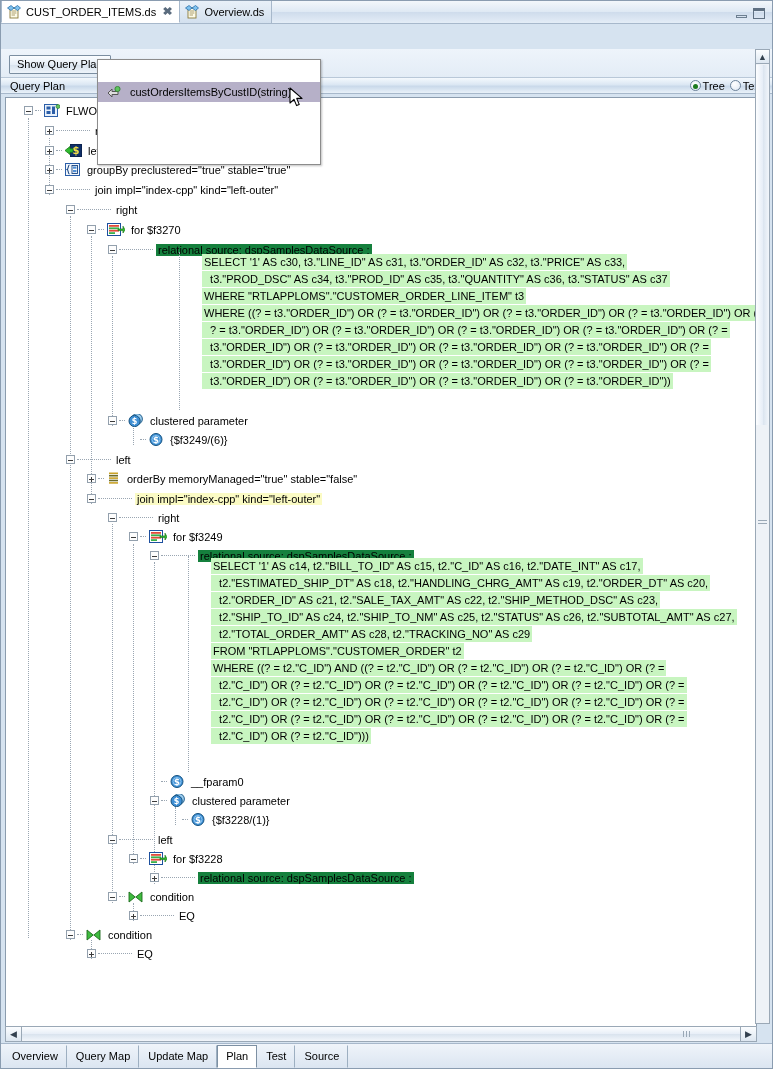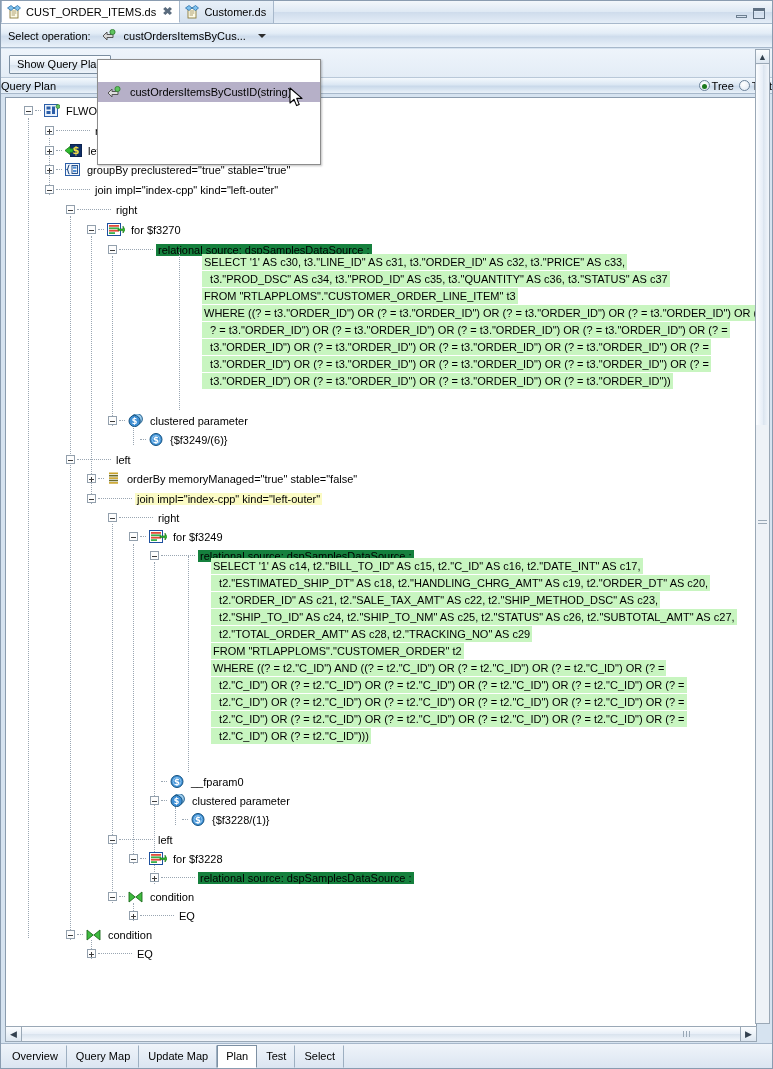--- a/index.html
+++ b/index.html
@@ -101,21 +101,21 @@
     color: #000; cursor: default;
     border-radius: 1px;
   }
   .qp-header {
     position: absolute; left: 0; top: 28px;
     width: 771px; height: 17px;
     background: linear-gradient(to bottom,#f4f9fd 0%, #dbe7f3 45%, #c9d9ea 55%, #e9f1f9 100%);
     border-top: 1px solid #b9c8d8;
     border-bottom: 1px solid #a7b8cb;
     display: flex; align-items: center;
-    padding: 0 0;
+    padding: 0 9px;
     font-size: 11px;
   }
   .radios { margin-left: auto; display: flex; align-items: center; gap: 5px; }
   .radio { display:flex; align-items:center; gap:2px; cursor: default;}
   .rdot {
     width: 11px; height: 11px; border-radius: 50%;
     border: 1px solid #6c8299;
     background: radial-gradient(circle at 38% 34%, #ffffff 0%, #e7eef6 70%);
     position: relative;
   }
@@ -294,44 +294,31 @@
         </div>
         <div class="tab">
           <span class="ds-icon"><svg width="15" height="14" viewBox="0 0 15 14">
               <rect x="3" y="3" width="8" height="10" fill="#fdfbe8" stroke="#8a7a3a" stroke-width="0.9"></rect>
               <line x1="4.6" y1="6" x2="9.4" y2="6" stroke="#8a7a3a" stroke-width="0.7"></line>
               <line x1="4.6" y1="8" x2="9.4" y2="8" stroke="#8a7a3a" stroke-width="0.7"></line>
               <line x1="4.6" y1="10" x2="8" y2="10" stroke="#8a7a3a" stroke-width="0.7"></line>
               <path d="M0.5 3 L4 0.5 L7 3 L4 5.5 Z" fill="#7fc3f0" stroke="#2a6ea8" stroke-width="0.8"></path>
               <path d="M7 3 L10.5 0.5 L13.5 3 L10.5 5.5 Z" fill="#7fc3f0" stroke="#2a6ea8" stroke-width="0.8"></path>
             </svg></span>
-          <span>Customer.ds</span>
+          <span>Overview.ds</span>
         </div>
       </div>
     <div class="winbtns">
       <div style="width:11px;height:8px;border:1px solid #6d7f91;border-top:none;border-left:none;border-right:none;position:relative;">
         <div style="position:absolute;left:0;bottom:-1px;width:11px;height:3px;border:1px solid #6d7f91;"></div>
       </div>
       <div class="wb-max"></div>
     </div>
   </div>
 
-  <div class="opbar">
-    <span class="op-label">Select operation:</span>
-    <div class="op-combo">
-      <span class="ic" style="width:15px;height:13px;display:inline-block;position:relative;">
-        <svg width="15" height="13" viewBox="0 0 15 13">
-          <path d="M2 7 L6 3 L6 5.5 L12 5.5 L12 8.5 L6 8.5 L6 11 Z" fill="#d9d9d9" stroke="#555" stroke-width="1"></path>
-          <circle cx="11.5" cy="3" r="2.6" fill="#5fc45f" stroke="#2d7a2d" stroke-width="0.8"></circle>
-        </svg>
-      </span>
-      <span>custOrdersItemsByCus...</span>
-      <span class="op-arrow"></span>
-    </div>
-  </div>
 
   <div class="strip2">
     <div class="btn-sqp">Show Query Plan</div>
     <div class="qp-header">
       <span>Query Plan</span>
       <div class="radios">
         <label class="radio">
           <span class="rdot on"></span>
           <span>Tree</span>
         </label>
@@ -565,21 +552,21 @@
             </svg></span>
           <span class="lbl">condition</span>
         </div>
         <div class="row" style="left: 81px; top: 847px;">
           <span class="exp plus"></span>
           <span class="dots" style="width:34px;"></span>
           <span class="lbl">EQ</span>
         </div>
         <div style="position: absolute; left: 196px; top: 156px; height: 16px; line-height: 16px; white-space: pre; font-size: 11px; background: rgb(200, 245, 192); padding: 0px 2px;">SELECT '1' AS c30, t3."LINE_ID" AS c31, t3."ORDER_ID" AS c32, t3."PRICE" AS c33,</div>
         <div style="position: absolute; left: 196px; top: 173px; height: 16px; line-height: 16px; white-space: pre; font-size: 11px; background: rgb(200, 245, 192); padding: 0px 2px;">  t3."PROD_DSC" AS c34, t3."PROD_ID" AS c35, t3."QUANTITY" AS c36, t3."STATUS" AS c37</div>
-        <div style="position: absolute; left: 196px; top: 190px; height: 16px; line-height: 16px; white-space: pre; font-size: 11px; background: rgb(200, 245, 192); padding: 0px 2px;">FROM "RTLAPPLOMS"."CUSTOMER_ORDER_LINE_ITEM" t3</div>
+        <div style="position: absolute; left: 196px; top: 190px; height: 16px; line-height: 16px; white-space: pre; font-size: 11px; background: rgb(200, 245, 192); padding: 0px 2px;">WHERE "RTLAPPLOMS"."CUSTOMER_ORDER_LINE_ITEM" t3</div>
         <div style="position: absolute; left: 196px; top: 207px; height: 16px; line-height: 16px; white-space: pre; font-size: 11px; background: rgb(200, 245, 192); padding: 0px 2px;">WHERE ((? = t3."ORDER_ID") OR (? = t3."ORDER_ID") OR (? = t3."ORDER_ID") OR (? = t3."ORDER_ID") OR (</div>
         <div style="position: absolute; left: 196px; top: 224px; height: 16px; line-height: 16px; white-space: pre; font-size: 11px; background: rgb(200, 245, 192); padding: 0px 2px;">  ? = t3."ORDER_ID") OR (? = t3."ORDER_ID") OR (? = t3."ORDER_ID") OR (? = t3."ORDER_ID") OR (? =</div>
         <div style="position: absolute; left: 196px; top: 241px; height: 16px; line-height: 16px; white-space: pre; font-size: 11px; background: rgb(200, 245, 192); padding: 0px 2px;">  t3."ORDER_ID") OR (? = t3."ORDER_ID") OR (? = t3."ORDER_ID") OR (? = t3."ORDER_ID") OR (? =</div>
         <div style="position: absolute; left: 196px; top: 258px; height: 16px; line-height: 16px; white-space: pre; font-size: 11px; background: rgb(200, 245, 192); padding: 0px 2px;">  t3."ORDER_ID") OR (? = t3."ORDER_ID") OR (? = t3."ORDER_ID") OR (? = t3."ORDER_ID") OR (? =</div>
         <div style="position: absolute; left: 196px; top: 275px; height: 16px; line-height: 16px; white-space: pre; font-size: 11px; background: rgb(200, 245, 192); padding: 0px 2px;">  t3."ORDER_ID") OR (? = t3."ORDER_ID") OR (? = t3."ORDER_ID") OR (? = t3."ORDER_ID"))</div>
         <div style="position: absolute; left: 205px; top: 460px; height: 16px; line-height: 16px; white-space: pre; font-size: 11px; background: rgb(200, 245, 192); padding: 0px 2px;">SELECT '1' AS c14, t2."BILL_TO_ID" AS c15, t2."C_ID" AS c16, t2."DATE_INT" AS c17,</div>
         <div style="position: absolute; left: 205px; top: 477px; height: 16px; line-height: 16px; white-space: pre; font-size: 11px; background: rgb(200, 245, 192); padding: 0px 2px;">  t2."ESTIMATED_SHIP_DT" AS c18, t2."HANDLING_CHRG_AMT" AS c19, t2."ORDER_DT" AS c20,</div>
         <div style="position: absolute; left: 205px; top: 494px; height: 16px; line-height: 16px; white-space: pre; font-size: 11px; background: rgb(200, 245, 192); padding: 0px 2px;">  t2."ORDER_ID" AS c21, t2."SALE_TAX_AMT" AS c22, t2."SHIP_METHOD_DSC" AS c23,</div>
         <div style="position: absolute; left: 205px; top: 511px; height: 16px; line-height: 16px; white-space: pre; font-size: 11px; background: rgb(200, 245, 192); padding: 0px 2px;">  t2."SHIP_TO_ID" AS c24, t2."SHIP_TO_NM" AS c25, t2."STATUS" AS c26, t2."SUBTOTAL_AMT" AS c27,</div>
         <div style="position: absolute; left: 205px; top: 528px; height: 16px; line-height: 16px; white-space: pre; font-size: 11px; background: rgb(200, 245, 192); padding: 0px 2px;">  t2."TOTAL_ORDER_AMT" AS c28, t2."TRACKING_NO" AS c29</div>
@@ -646,17 +633,17 @@
       <div class="btab">
         <span>Update Map</span>
       </div>
       <div class="btab active">
         <span>Plan</span>
       </div>
       <div class="btab">
         <span>Test</span>
       </div>
       <div class="btab">
-        <span>Select</span>
+        <span>Source</span>
       </div>
     </div>
 
 </div>
 
 </body></html>

